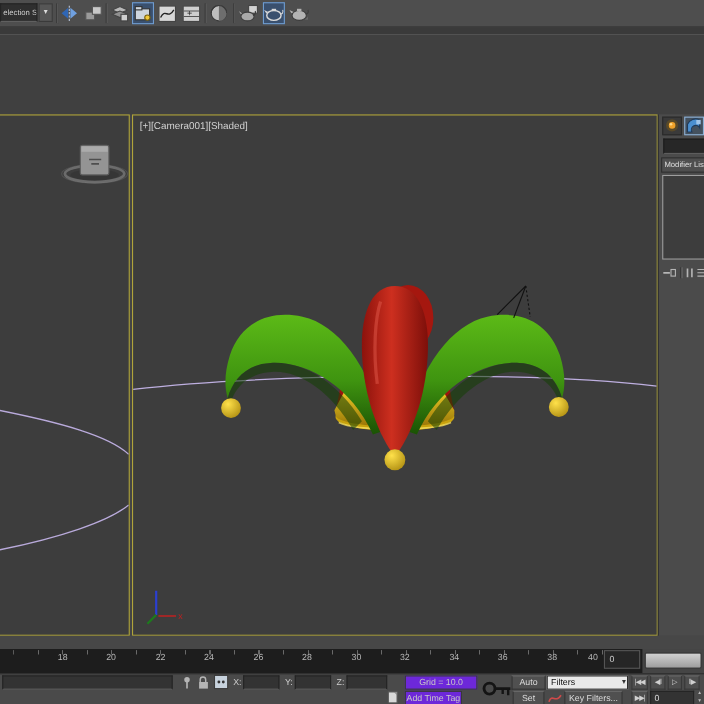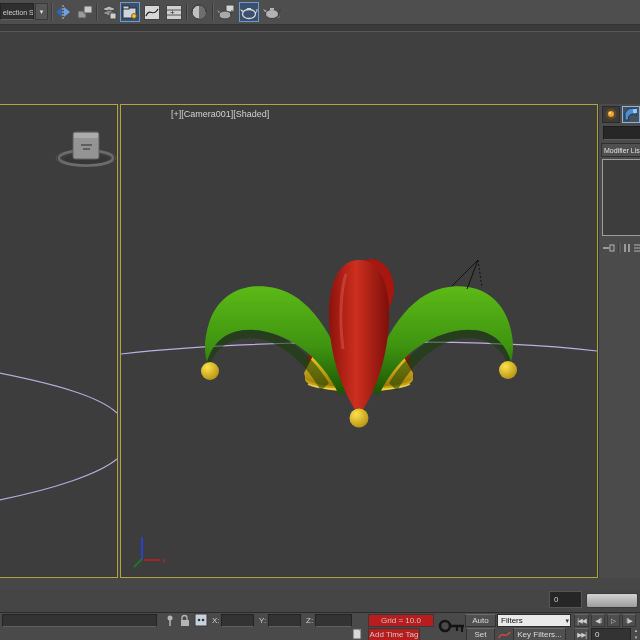--- a/index.html
+++ b/index.html
@@ -15,21 +15,21 @@
   #selset-field{left:0;top:3px;width:34px;height:17px;background:#2f2f2f;border:1px solid #242424;border-bottom-color:#606060;
       font-size:7px;color:#cfcfcf;line-height:17px;padding-left:2px;overflow:hidden;white-space:nowrap;box-sizing:border-box;}
   #selset-arrow{left:35px;top:3px;width:13px;height:17px;background:#565656;border:1px solid #3a3a3a;
       font-size:7px;color:#ddd;text-align:center;line-height:16px;box-sizing:border-box;}
   
   #ribbon-strip{left:0;top:25px;width:640px;height:6px;background:#3a3a3a;border-bottom:1px solid #565656;}
   #ribbon-area{left:0;top:32px;width:640px;height:72px;background:#404040;}
   
   #vp-left{left:-2px;top:104px;width:120px;height:474px;background:#3d3d3d;border:1px solid #b0a43a;box-sizing:border-box;}
   #vp-cam{left:120px;top:104px;width:478px;height:474px;background:#3d3d3d;border:1px solid #b0a43a;box-sizing:border-box;}
-  #vp-label{left:6px;top:4px;font-size:9px;color:#d2d2d2;letter-spacing:0px;margin-left:44px;}
+  #vp-label{left:6px;top:4px;font-size:9px;color:#d2d2d2;letter-spacing:0px;}
   
   #cmdpanel{left:598px;top:104px;width:42px;height:474px;background:#4b4b4b;border-left:1px solid #303030;box-sizing:border-box;}
   .ptab{position:absolute;top:2px;width:18px;height:17px;background:#3a3a3a;border:1px solid #2a2a2a;box-sizing:border-box;}
   #name-field{left:4px;top:22px;width:40px;height:14px;background:#272727;border:1px solid #1d1d1d;border-bottom-color:#5d5d5d;box-sizing:border-box;}
   #modifier-list{left:2px;top:39px;width:42px;height:14px;background:#4f4f4f;border:1px solid #2e2e2e;
       font-size:7px;color:#e0e0e0;line-height:13px;padding-left:2px;white-space:nowrap;overflow:hidden;box-sizing:border-box;}
   #stack-box{left:3px;top:55px;width:40px;height:77px;background:#3d3d3d;border:1px solid #9e9e9e;box-sizing:border-box;}
   #stack-tools{left:2px;top:136px;width:40px;height:16px;}
   
   #below-vp{left:0;top:578px;width:640px;height:12px;background:#474747;}
@@ -37,21 +37,21 @@
      background-image:repeating-linear-gradient(to right,#6a6a6a 0 1px,transparent 1px 22.3px);
      background-size:574px 4px;background-repeat:no-repeat;background-position:12px 1px;}
   .tick-num{position:absolute;top:3px;width:16px;text-align:center;font-size:8px;color:#b8b8b8;}
   #frame-end-box{left:549px;top:591px;width:33px;height:17px;background:#262626;border:1px solid #555;
      font-size:8px;color:#cfcfcf;line-height:15px;padding-left:4px;box-sizing:border-box;}
   #scroll-thumb{left:586px;top:593px;width:52px;height:15px;border-radius:2px;background:linear-gradient(#d2d2d2,#9d9d9d);border:1px solid #3a3a3a;box-sizing:border-box;}
   
   #statusbar{left:0;top:612px;width:640px;height:28px;background:#4a4a4a;border-top:1px solid #2c2c2c;box-sizing:border-box;}
   .inset{position:absolute;background:#333;border:1px solid #242424;border-bottom-color:#5f5f5f;box-sizing:border-box;}
   .slabel{position:absolute;font-size:8px;color:#cfcfcf;}
-  .flatbox{position:absolute;background:#b91c1c;border:1px solid #383838;box-sizing:border-box;
+  .flatbox{position:absolute;background:#6d28d9;border:1px solid #383838;box-sizing:border-box;
       font-size:8px;color:#c8c8c8;text-align:center;}
   .gbtn{position:absolute;background:#505050;border:1px solid #333;border-top-color:#6a6a6a;box-sizing:border-box;
       font-size:8px;color:#dcdcdc;text-align:center;}
   .pbtn{position:absolute;background:#4e4e4e;border:1px solid #383838;border-top-color:#686868;box-sizing:border-box;
       font-size:6.5px;color:#cfcfcf;text-align:center;letter-spacing:-1px;}
   #selected-dd{position:absolute;background:#e9e9e9;border:1px solid #2c2c2c;box-sizing:border-box;
       font-size:8px;color:#111;line-height:12px;padding-left:3px;}
   #selected-dd .arr{position:absolute;right:1px;top:0;font-size:7px;color:#333;}
   svg{display:block;}
 </style>
@@ -259,20 +259,34 @@
         <line x1="24" y1="4" x2="24" y2="12" stroke="#b5b5b5" stroke-width="1.5"></line>
         <line x1="28" y1="4" x2="28" y2="12" stroke="#b5b5b5" stroke-width="1.5"></line>
         <line x1="33" y1="5" x2="39" y2="5" stroke="#b5b5b5"></line>
         <line x1="33" y1="8" x2="39" y2="8" stroke="#b5b5b5"></line>
         <line x1="33" y1="11" x2="39" y2="11" stroke="#b5b5b5"></line>
       </svg>
     </div>
   </div>
 
   <div id="below-vp" class="abs"></div>
+  <div id="trackbar" class="abs">
+    <span class="tick-num" style="left:49px;">18</span>
+    <span class="tick-num" style="left:93px;">20</span>
+    <span class="tick-num" style="left:138px;">22</span>
+    <span class="tick-num" style="left:182px;">24</span>
+    <span class="tick-num" style="left:227px;">26</span>
+    <span class="tick-num" style="left:271px;">28</span>
+    <span class="tick-num" style="left:316px;">30</span>
+    <span class="tick-num" style="left:360px;">32</span>
+    <span class="tick-num" style="left:405px;">34</span>
+    <span class="tick-num" style="left:449px;">36</span>
+    <span class="tick-num" style="left:494px;">38</span>
+    <span class="tick-num" style="left:531px;">40</span>
+  </div>
   <div id="frame-end-box" class="abs">0</div>
   <div id="scroll-thumb" class="abs"></div>
 
   <div id="statusbar" class="abs">
 
     <div class="inset" style="left:2px;top:1px;width:155px;height:13px;"></div>
     <svg class="abs" style="left:164px;top:1px;" width="12" height="13">
       <circle cx="6" cy="4" r="2.5" fill="#b5b5b5"></circle>
         <line x1="6" y1="6" x2="6" y2="12" stroke="#b5b5b5" stroke-width="1.5"></line>
     </svg>

